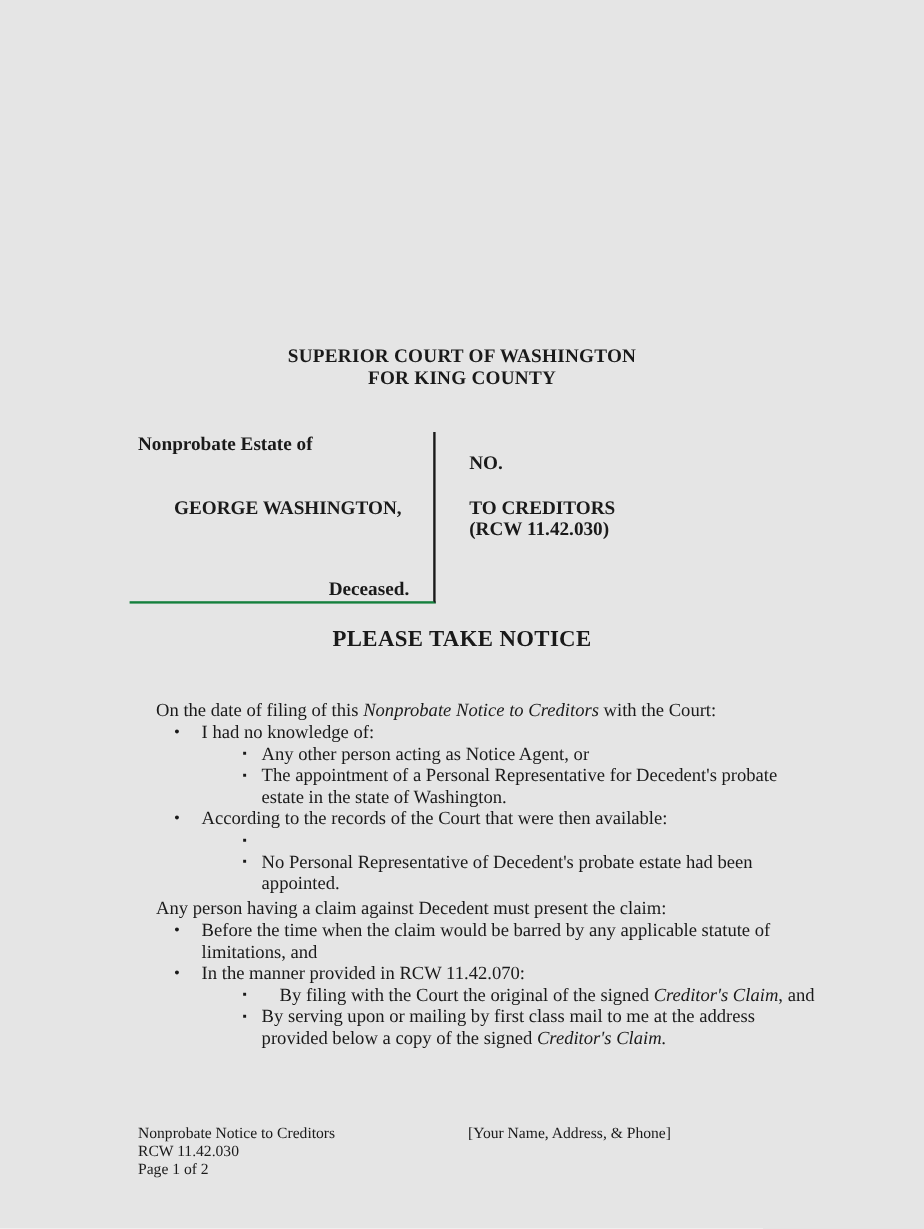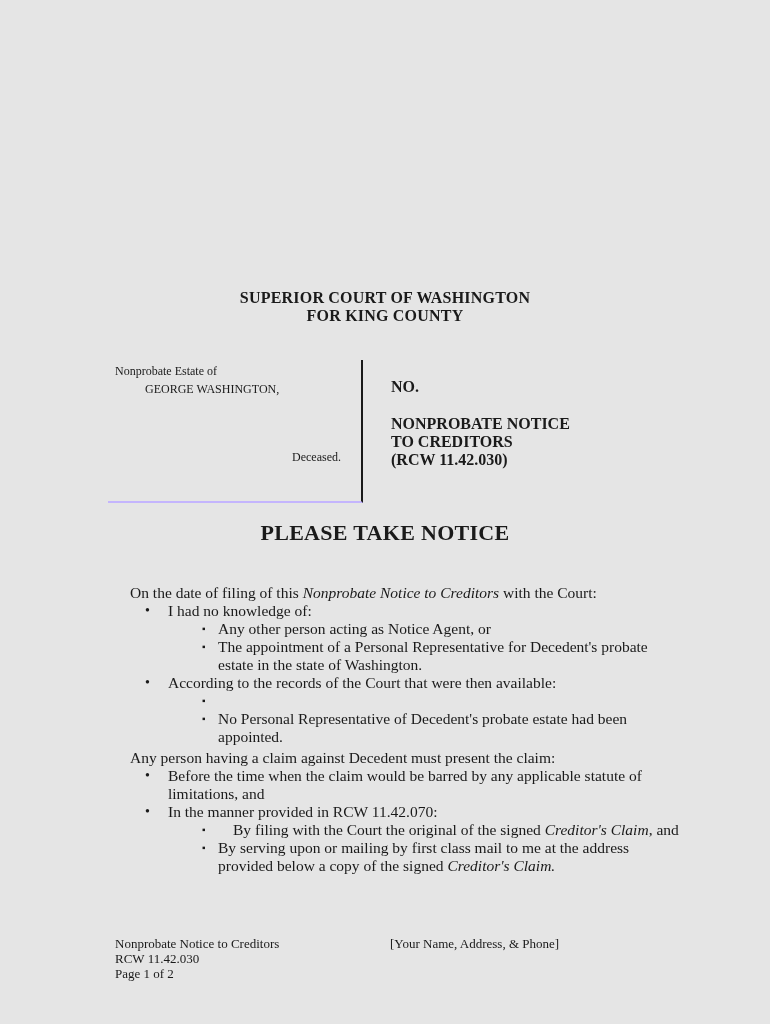--- a/index.html
+++ b/index.html
@@ -35,48 +35,48 @@
     position: absolute;
     top: 360px;
     left: 108px;
     display: flex;
     align-items: stretch;
   }
   .caption-left {
     width: 253px;
     height: 141px;
     border-right: 2px solid #1a1a1a;
-    border-bottom: 2px solid #c4b5fd;
+    border-bottom: 2px solid #15803d;
     box-sizing: content-box;
-    font-weight: normal;
-    font-size: 12px;
+    font-weight: bold;
+    font-size: 16px;
     line-height: 18px;
   }
   .caption-estate-label { padding-top: 2px; padding-left: 7px; }
-  .caption-decedent-name { padding-left: 37px; }
+  .caption-decedent-name { margin-top: 35px; padding-left: 37px; }
   .caption-deceased { margin-top: 50px; text-align: right; padding-right: 20px; }
   .caption-right {
     padding-left: 28px;
     width: 200px;
     font-weight: bold;
     font-size: 16px;
     line-height: 18px;
   }
   .caption-case-no { padding-top: 18px; }
   .caption-doc-title { margin-top: 19px; }
 
   
   .notice-heading {
     position: absolute;
     top: 521px;
     left: 0;
     width: 770px;
     text-align: center;
     font-weight: bold;
-    font-size: 22px;
+    font-size: 19px;
     line-height: 24px;
     letter-spacing: 0.3px;
   }
 
   
   .body-text {
     position: absolute;
     top: 565px;
     left: 130px;
     width: 540px;
@@ -130,21 +130,20 @@
 
   <div class="caption">
     <div class="caption-left">
       <div class="caption-estate-label">Nonprobate Estate of</div>
       <div class="caption-decedent-name">GEORGE WASHINGTON,</div>
       <div class="caption-deceased">Deceased.</div>
     </div>
     <div class="caption-right">
       <div class="caption-case-no">NO.</div>
       <div class="caption-doc-title">
-        <div>NONPROBATE NOTICE</div>
         <div>TO CREDITORS</div>
         <div>(RCW 11.42.030)</div>
       </div>
     </div>
   </div>
 
   <div class="notice-heading">PLEASE TAKE NOTICE</div>
 
   <div class="body-text">
 

